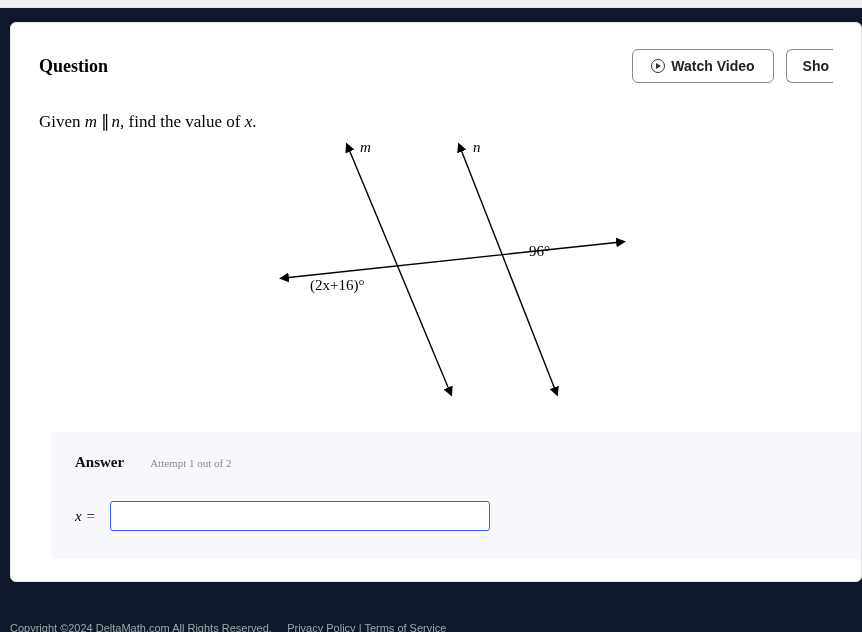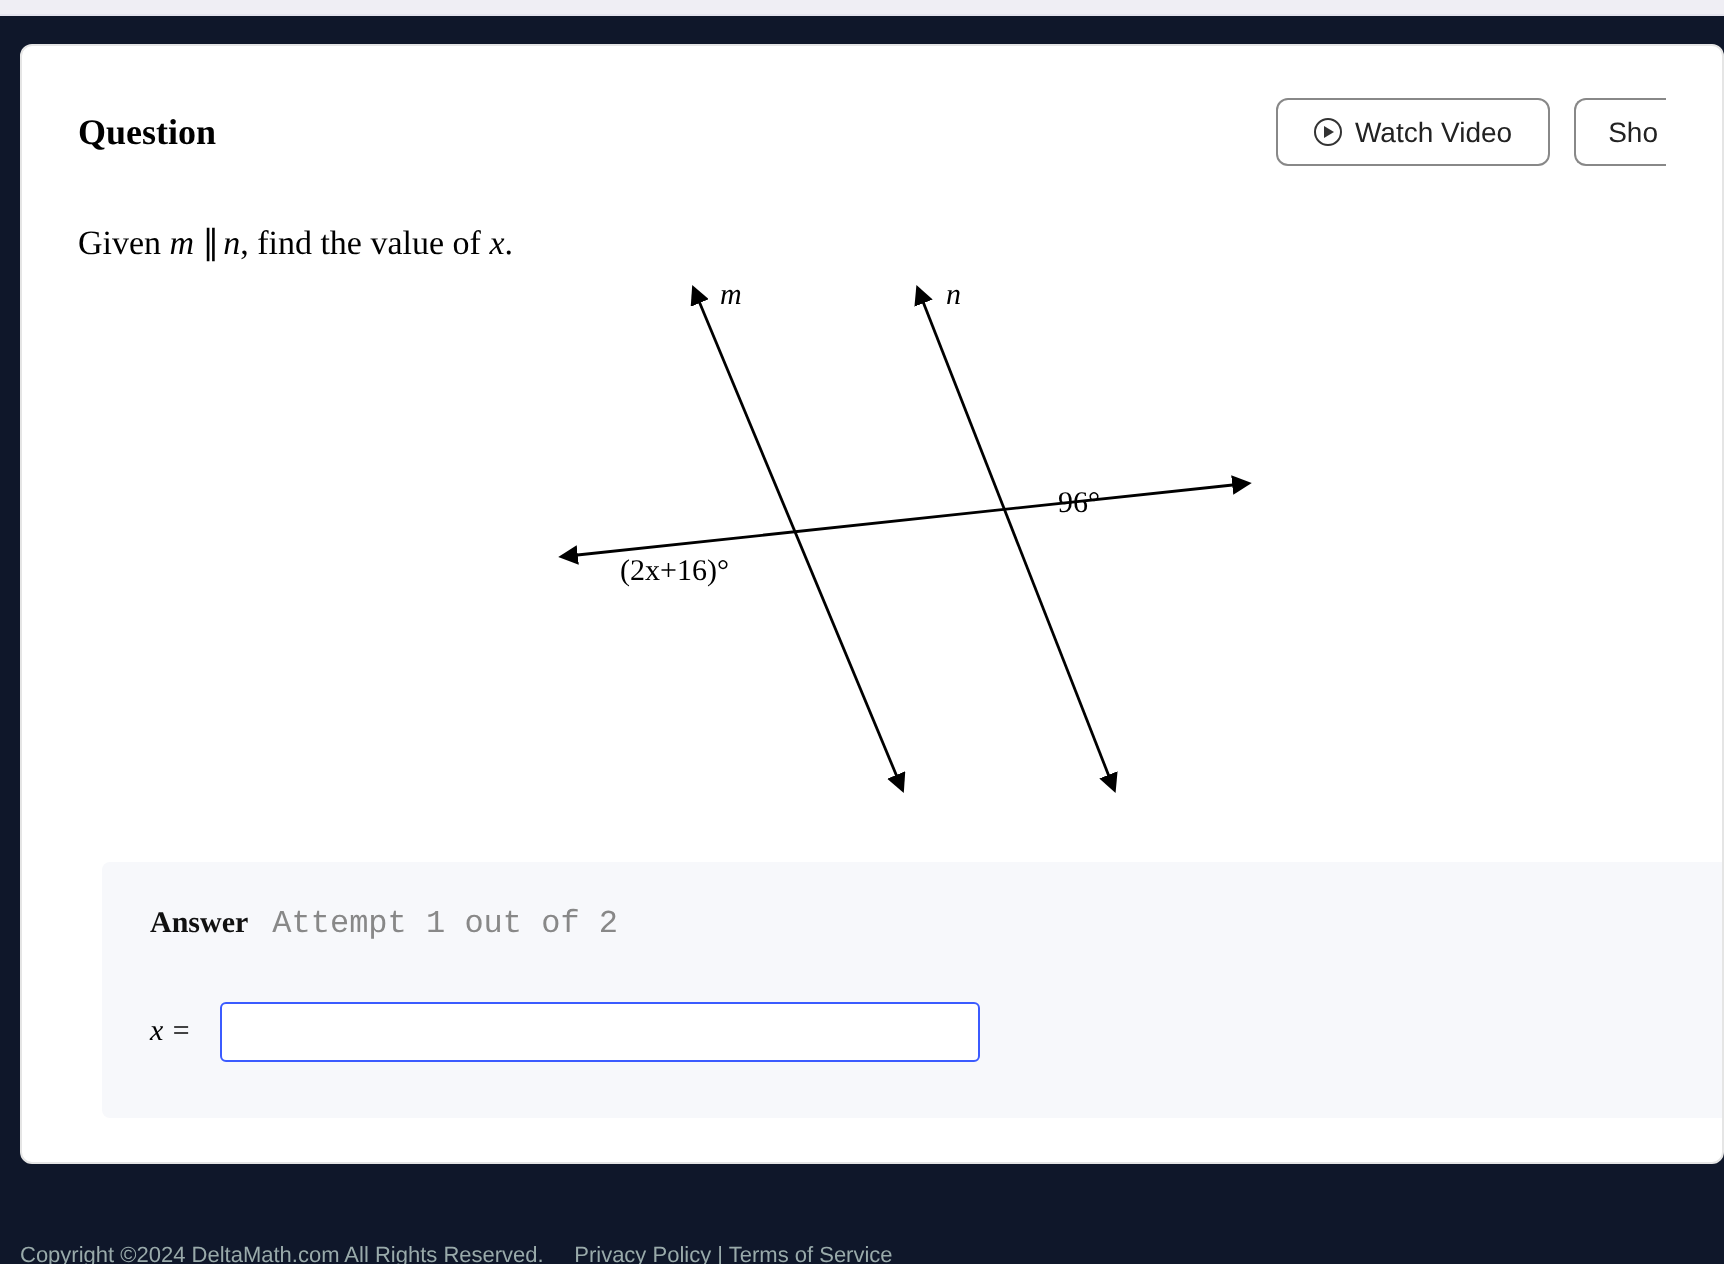--- a/index.html
+++ b/index.html
@@ -3,32 +3,32 @@
 <meta charset="utf-8">
 <style>
   * { box-sizing: border-box; }
   html, body { margin:0; padding:0; background:#f3f1f7; font-family: Georgia, 'Times New Roman', serif; }
   .viewport { width:862px; height:632px; background:#0f172a; position:relative; overflow:hidden;}
   .topbar { width:100%; height:8px; background:#efeef4; border-bottom:1px solid #e5e4ee;}
   .card { position:absolute; left:10px; top:22px; width:852px; height:560px; background:#ffffff; border:1px solid #e5e5e5; border-radius:6px; padding:26px 28px 20px 28px;}
   .header-row { display:flex; align-items:center; justify-content:space-between; margin-bottom:28px;}
   .qtitle { font-weight:bold; font-size:18px; color:#000; font-family: Georgia, serif;}
   .header-buttons { display:flex; gap:12px; }
-  .btn-outline { display:inline-flex; align-items:center; gap:6px; border:1px solid #888; border-radius:6px; padding:8px 18px; font-size:14px; font-family:Arial,sans-serif; color:#222; background:#fff; cursor:pointer;}
+  .btn-outline { display:inline-flex; align-items:center; gap:6px; border:1px solid #888; border-radius:6px; padding:8px 18px; font-size:14px; font-family:Arial,sans-serif; color:#222; background:#fff; cursor:pointer;font-weight:bold;}
   .btn-outline.cut { border-top-right-radius:0; border-bottom-right-radius:0; padding-left:16px; padding-right:4px; border-right:none; overflow:hidden; white-space:nowrap;}
   .play-icon { display:inline-block; width:14px; height:14px; border:1px solid #333; border-radius:50%; position:relative;}
   .play-icon::after { content:''; position:absolute; left:4px; top:3px; width:0; height:0; border-left:5px solid #333; border-top:3.5px solid transparent; border-bottom:3.5px solid transparent;}
   .prompt { font-size:17px; color:#000; }
   .prompt .mi { font-style:italic; font-family: 'Times New Roman', serif;}
   .parallel { display:inline-block; font-family:Arial,sans-serif; letter-spacing:-2px; padding:0 4px;}
   .diagram-wrap { width:100%; display:flex; justify-content:center;}
   .answer-panel { position:absolute; left:40px; right:0; bottom:22px; background:#f7f8fb; border-top-left-radius:4px; border-bottom-left-radius:4px; padding:22px 24px 28px 24px;}
-  .answer-head { display:flex; align-items:baseline; gap:12px; margin-bottom:30px;}
+  .answer-head { display:flex; align-items:baseline; gap:26px; margin-bottom:30px;}
   .ans-label { font-weight:bold; font-size:15px; color:#111;}
-  .attempt { font-size:16px; color:#888; font-family:Liberation Mono, monospace;}
+  .attempt { font-size:11px; color:#888; font-family:Liberation Serif, serif;}
   .answer-row { display:flex; align-items:center; gap:14px;}
   .x-equals { font-style:italic; font-family:'Times New Roman',serif; font-size:15px;}
   .answer-input { width:380px; height:30px; border:1.5px solid #3b5bff; border-radius:3px; padding:2px 6px; font-size:14px; outline:none; font-family:Arial,sans-serif;}
   .submit-btn { background:#3644d9; color:#fff; border:none; border-radius:4px; padding:8px 20px; font-size:13px; font-family:Arial,sans-serif; cursor:pointer;}
   .footer { position:absolute; left:10px; bottom:-2px; font-size:11px; color:#9aa; font-family:Arial,sans-serif;}
   .footer a { color:#9aa; text-decoration:none;}
   svg text { font-family: 'Times New Roman', serif; font-size:15px; fill:#000;}
   svg .lbl-italic { font-style:italic;}
   svg line { stroke:#000; stroke-width:1.4;}
 </style>

